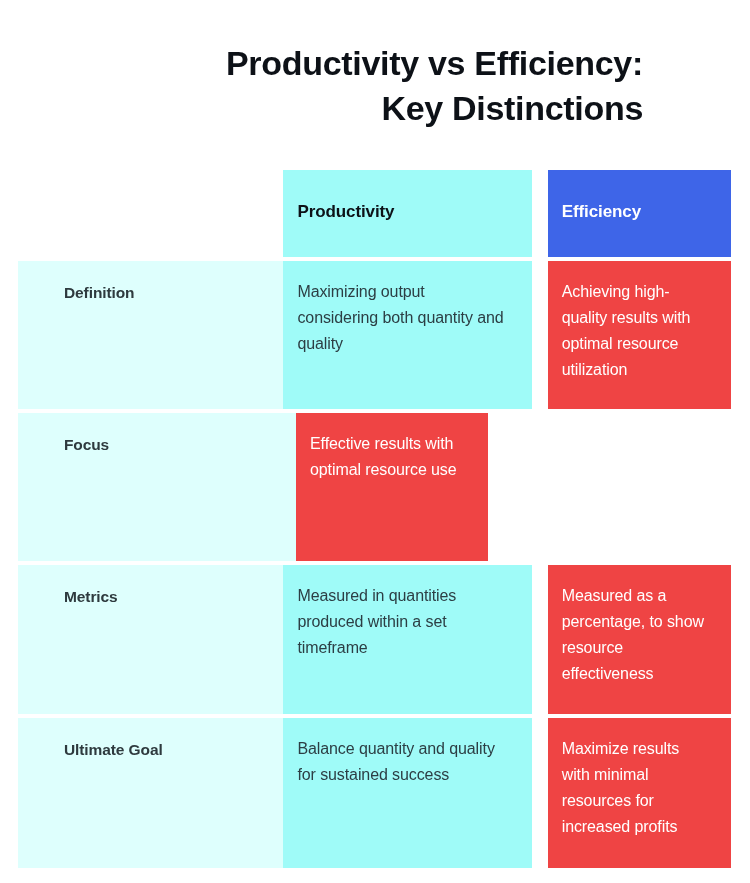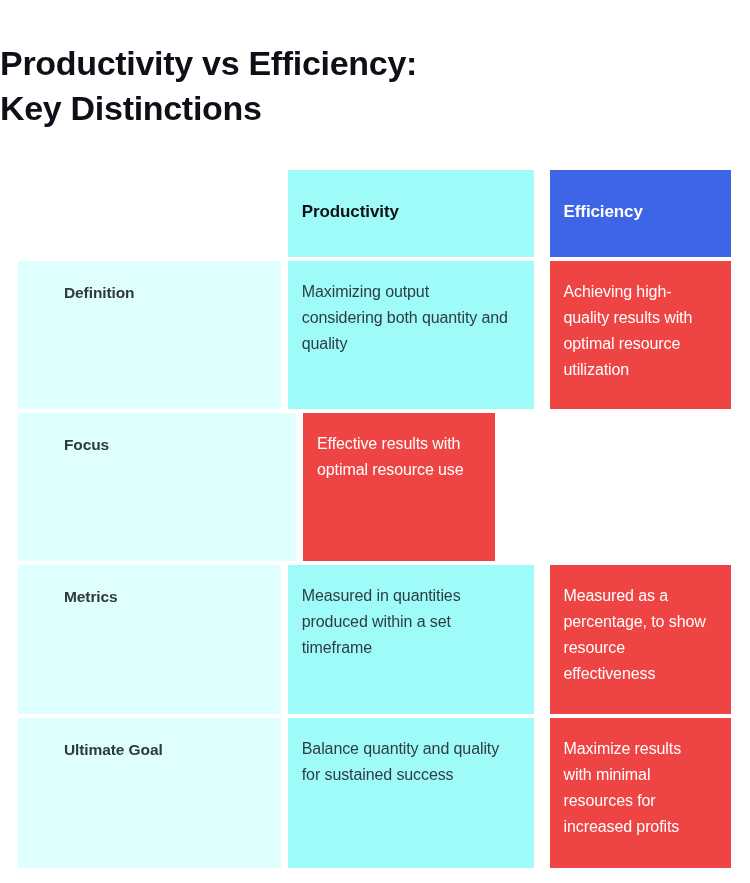--- a/index.html
+++ b/index.html
@@ -21,21 +21,21 @@
     height: 883px;
     background: #ffffff;
   }
 
   
   .title-block {
     position: absolute;
     left: 0;
     top: 41px;
     width: 643px;
-    text-align: left;
+    text-align: right;
   }
   .title-line {
     display: block;
     font-size: 34px;
     font-weight: bold;
     line-height: 45px;
     letter-spacing: -0.3px;
     color: #0d1117;
   }
 
@@ -57,21 +57,21 @@
   }
 
   .cell {
     box-sizing: border-box;
     overflow: hidden;
   }
 
   
   .col-label {
     width: 278px;
-    margin-right: 7px;
+    margin-right: 0;
   }
   .col-a {
     width: 260px;
     margin-right: 16px;
   }
   .col-b {
     width: 192px;
   }
 
   

